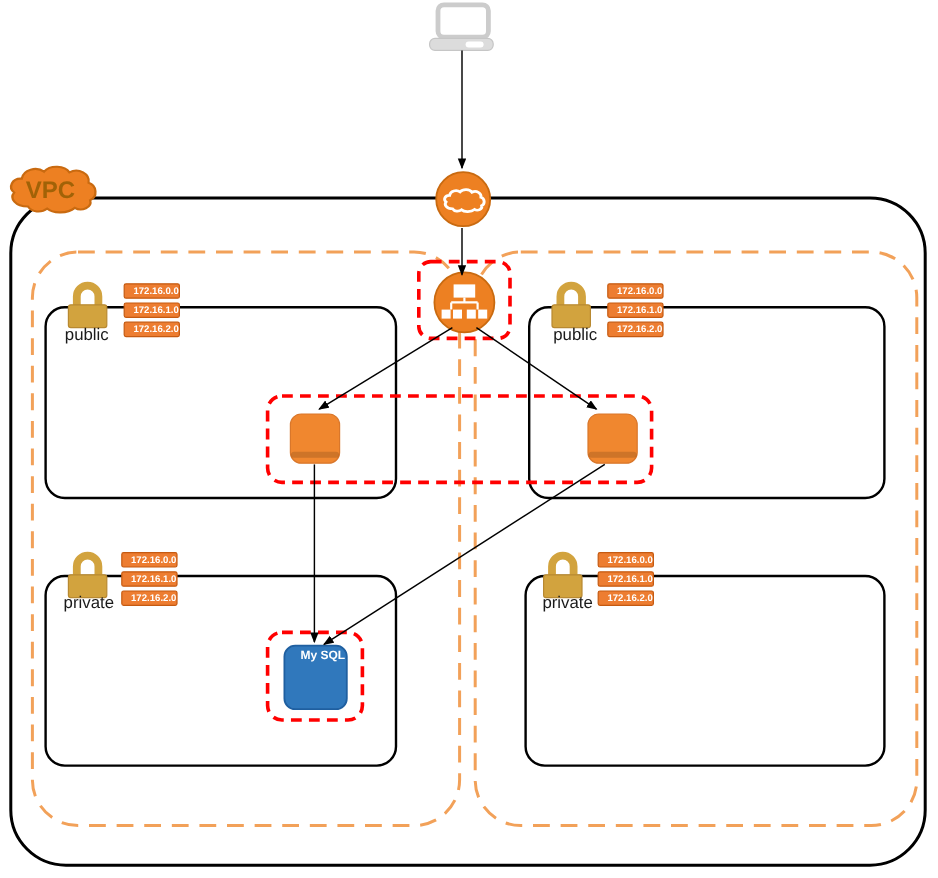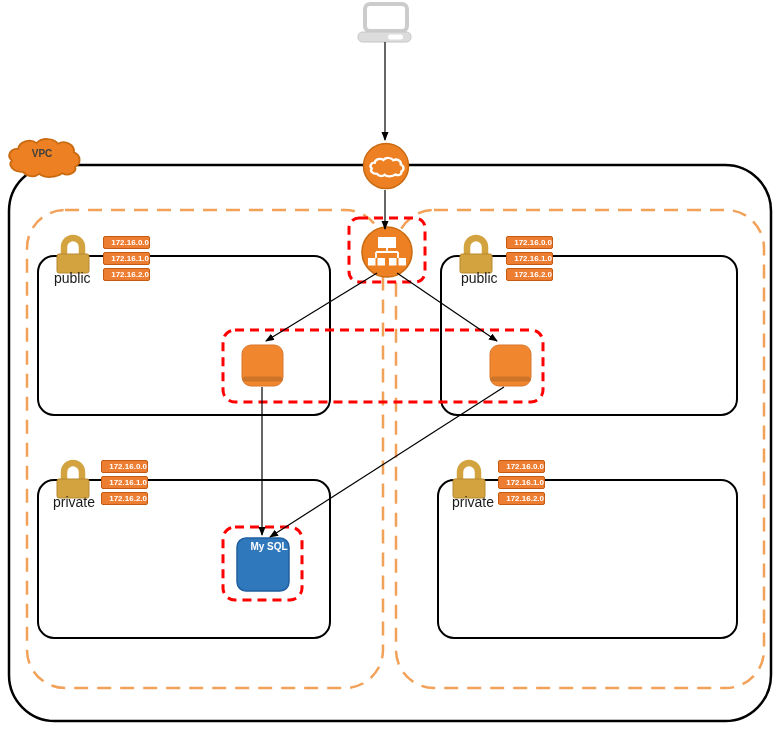--- a/index.html
+++ b/index.html
@@ -1,21 +1,21 @@
 <!DOCTYPE html>
 <html style="--aws-orange: #ED8022; --aws-orange-border: #C96A10; --instance-orange: #F0872F; --badge-orange: #ED7D31; --badge-border: #C55A11; --az-dash-orange: #F2A159; --alert-red: #FF0000; --lock-gold: #D2A33E; --lock-gold-border: #B88931; --mysql-blue: #3078BC; --mysql-blue-border: #1F5FA0; --line-black: #000000; --laptop-grey: #DCDCDC; --laptop-border: #CCCCCC;"><head>
 <meta charset="utf-8">
 <style>
   html,body{margin:0;padding:0;background:#fff;}
   .canvas{position:relative;width:782px;height:732px;background:#ffffff;overflow:hidden;
           font-family:"Liberation Sans",sans-serif;}
   .canvas svg.layer{position:absolute;left:0;top:0;}
   .txt{position:absolute;color:#1a1a1a;font-size:14px;line-height:15px;white-space:nowrap;}
   .vpc-label{position:absolute;left:14px;top:148px;width:56px;text-align:center;
-             color:#404040;font-weight:bold;font-size:10px;}
+             color:#a16207;font-weight:bold;font-size:20px;}
   .db-label{position:absolute;left:237px;top:541px;width:64px;text-align:center;
             color:#ffffff;font-weight:bold;font-size:10px;}
   .ip-group{position:absolute;width:47px;}
   .ip-badge{width:45px;height:11px;margin-bottom:3px;border-radius:2px;
             background:var(--badge-orange,#ED7D31);border:1px solid var(--badge-border,#C55A11);
             color:#ffffff;font-size:8px;font-weight:bold;text-align:right;line-height:11px;}
 </style>
 </head>
 <body>
 

